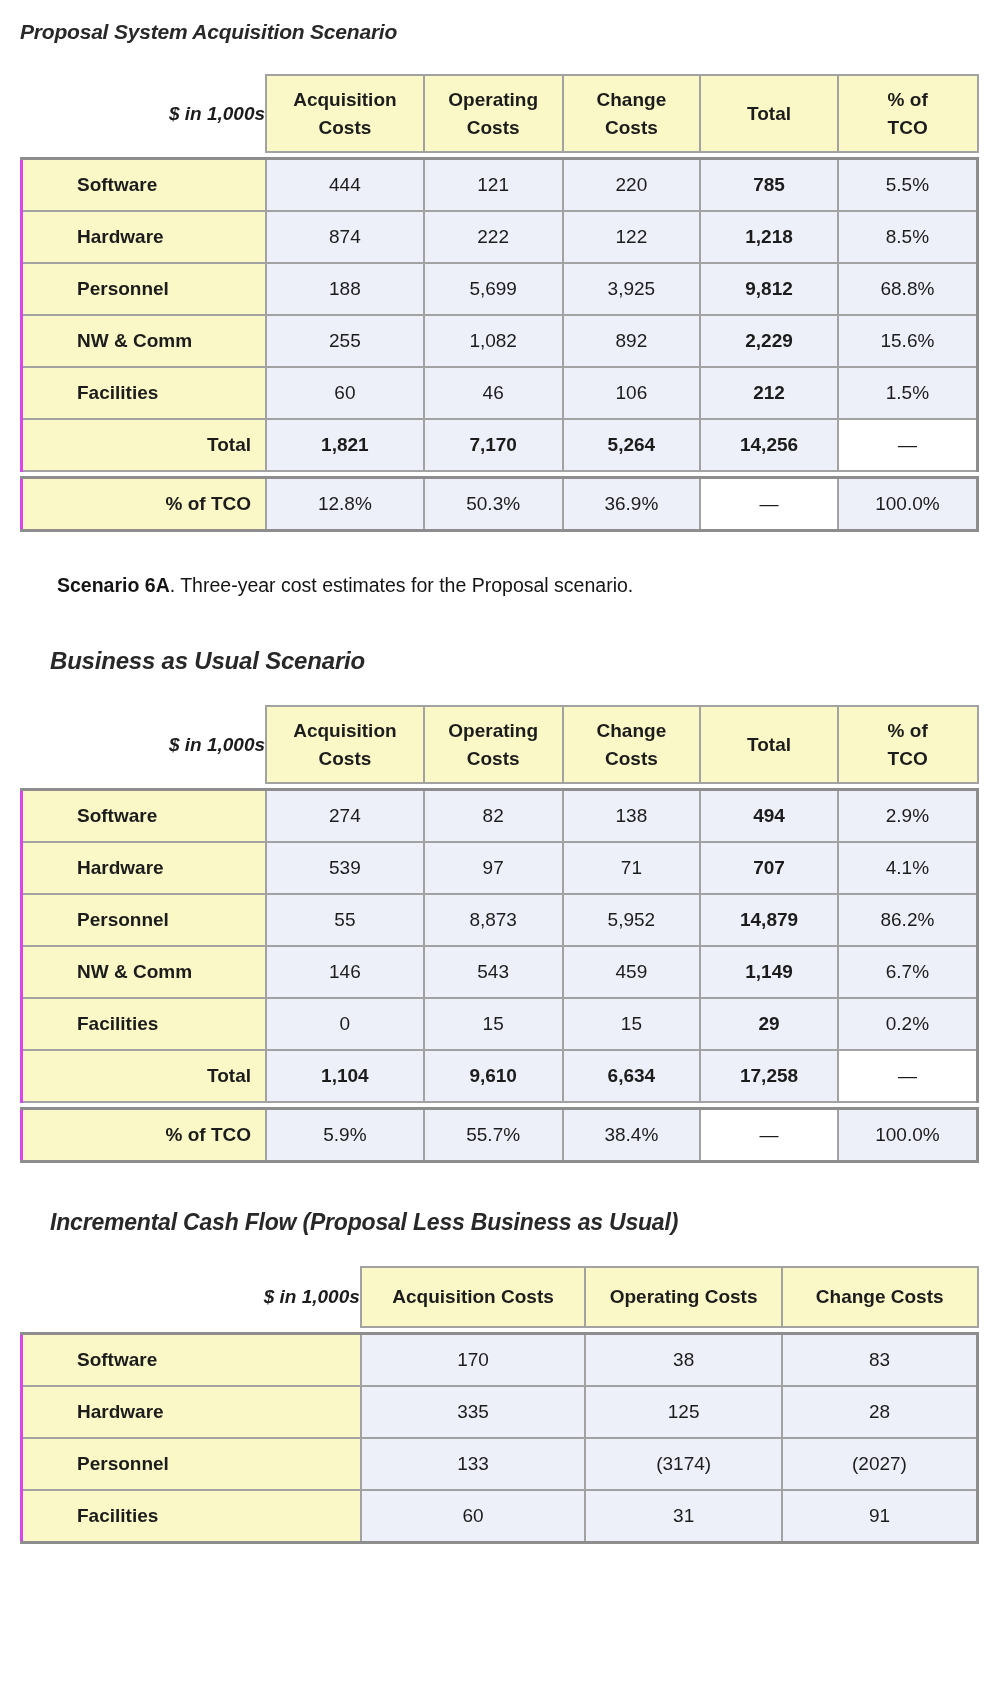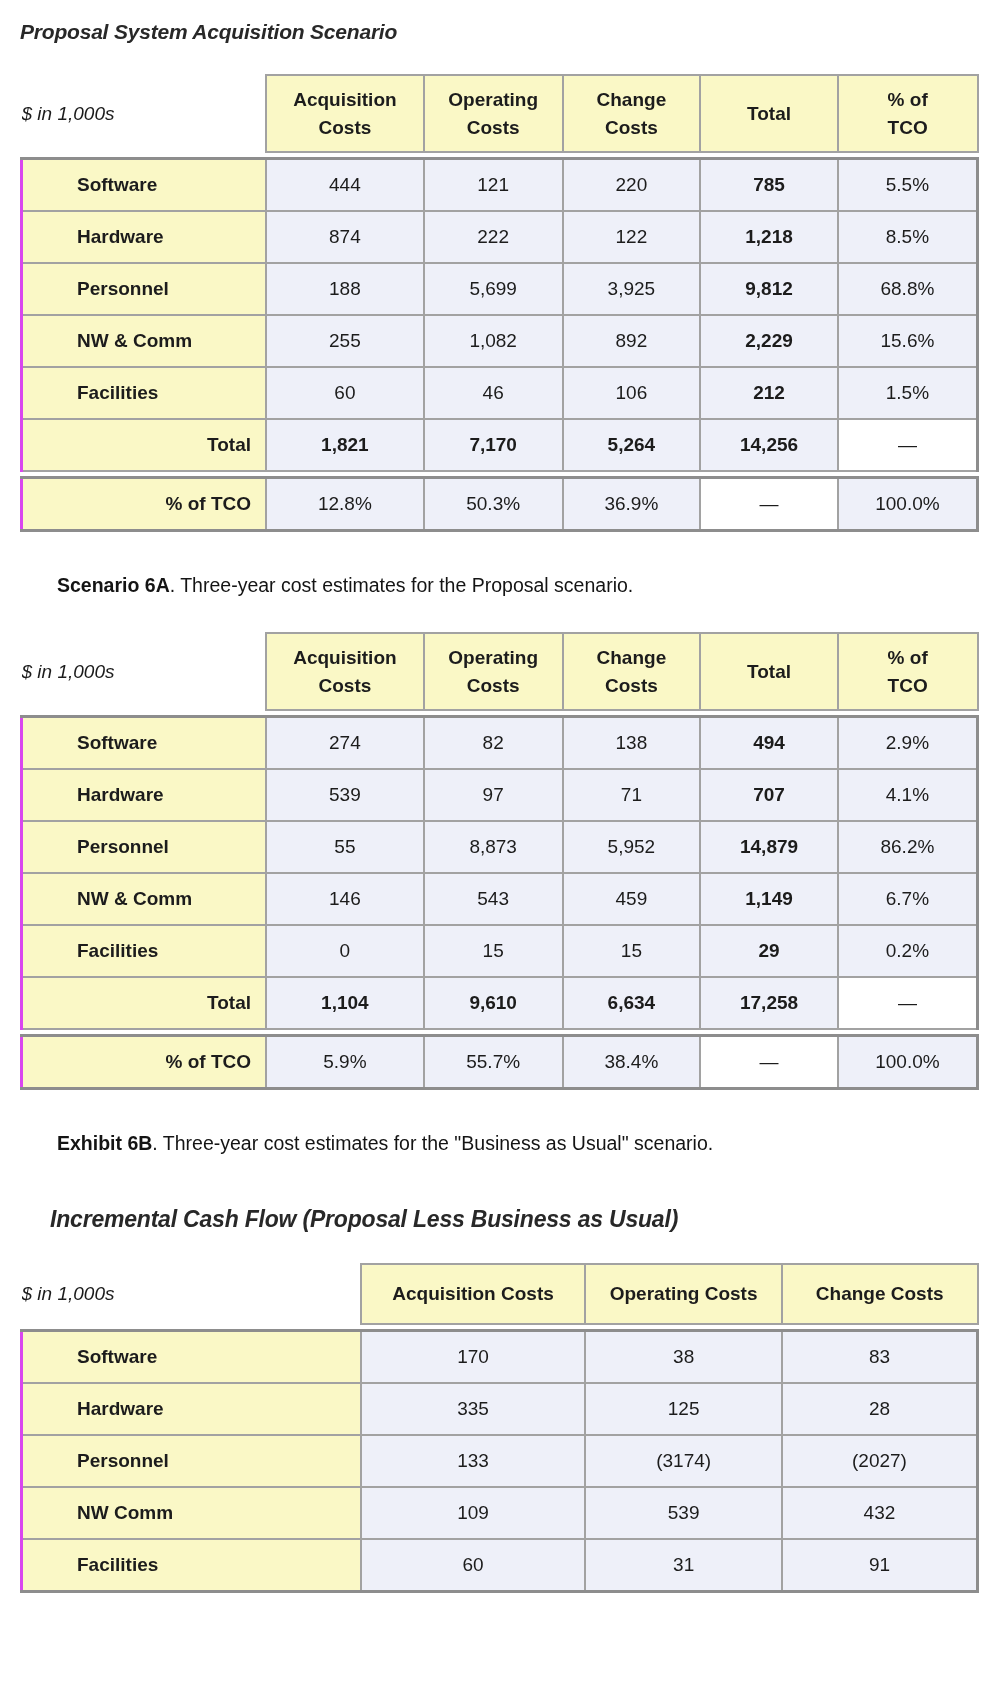--- a/index.html
+++ b/index.html
@@ -8,21 +8,21 @@
 
   .sec-title{font-size:21px;font-weight:bold;color:#282828;margin:0;letter-spacing:-0.2px;font-style:italic;}
   .sec-title.big{font-size:24px;margin-left:30px;}
   .sec-title.mid{font-size:23px;margin-left:30px;}
 
   table.cost{border-collapse:collapse;table-layout:fixed;margin-top:30px;}
   .cost th,.cost td{border:2px solid #a2a2a2;font-size:19px;padding:0;height:50px;vertical-align:middle;overflow:hidden;}
   .t12 tr.head{height:77px;}
   .t3 tr.head{height:50px;}
 
-  th.corner{border:none;background:#ffffff;font-style:italic;font-weight:normal;text-align:left;font-size:19px;}
+  th.corner{border:none;background:#ffffff;font-style:italic;font-weight:bold;text-align:right;font-size:19px;}
   th.colhead{background:#faf8c6;font-weight:bold;text-align:center;white-space:pre-line;line-height:28px;padding:4px 2px;}
 
   tr.gap td{border:none;height:4px;background:#ffffff;padding:0;}
 
   td.lbl{background:#faf8c6;font-weight:bold;text-align:left;padding-left:54px;}
   td.lblr{background:#faf8c6;font-weight:bold;text-align:right;padding-right:14px;}
   td.num{background:#eef0f9;text-align:center;}
   td.blank{background:#ffffff;text-align:center;}
   td.b{font-weight:bold;margin-left:10px;}
 
@@ -129,20 +129,21 @@
       <td class="num">50.3%</td>
       <td class="num">36.9%</td>
       <td class="blank">—</td>
       <td class="num">100.0%</td>
     </tr>
   </tbody>
     </table>
 
   <p class="caption"><b>Scenario 6A</b><span>. Three-year cost estimates for the Proposal scenario.</span></p>
 
+  <h2 class="sec-title big sp-a">Business as Usual Scenario</h2>
 
   <table class="cost t12 sp-b">
     <colgroup>
         <col style="width:245px">
         <col style="width:158px">
         <col style="width:139px">
         <col style="width:138px">
         <col style="width:138px">
         <col style="width:140px">
       </colgroup>
@@ -217,21 +218,20 @@
       <td class="lblr">% of TCO</td>
       <td class="num">5.9%</td>
       <td class="num">55.7%</td>
       <td class="num">38.4%</td>
       <td class="blank">—</td>
       <td class="num">100.0%</td>
     </tr>
   </tbody>
     </table>
 
-  <p class="caption"><b>Exhibit 6B</b><span>. Three-year cost estimates for the "Business as Usual" scenario.</span></p>
 
   <h2 class="sec-title mid sp-c">Incremental Cash Flow (Proposal Less Business as Usual)</h2>
 
   <table class="cost t3 sp-d">
     <colgroup>
         <col style="width:340px">
         <col style="width:225px">
         <col style="width:197px">
         <col style="width:196px">
       </colgroup>
@@ -256,26 +256,20 @@
       <td class="num">335</td>
       <td class="num">125</td>
       <td class="num">28</td>
     </tr>
     <tr class="rowbody">
       <td class="lbl">Personnel</td>
       <td class="num">133</td>
       <td class="num">(3174)</td>
       <td class="num">(2027)</td>
     </tr>
-    <tr class="rowbody">
-      <td class="lbl">NW Comm</td>
-      <td class="num">109</td>
-      <td class="num">539</td>
-      <td class="num">432</td>
-    </tr>
     <tr class="rowbody last">
       <td class="lbl">Facilities</td>
       <td class="num">60</td>
       <td class="num">31</td>
       <td class="num">91</td>
     </tr>
   </tbody>
     </table>
 
   <p class="caption tight"></p>

